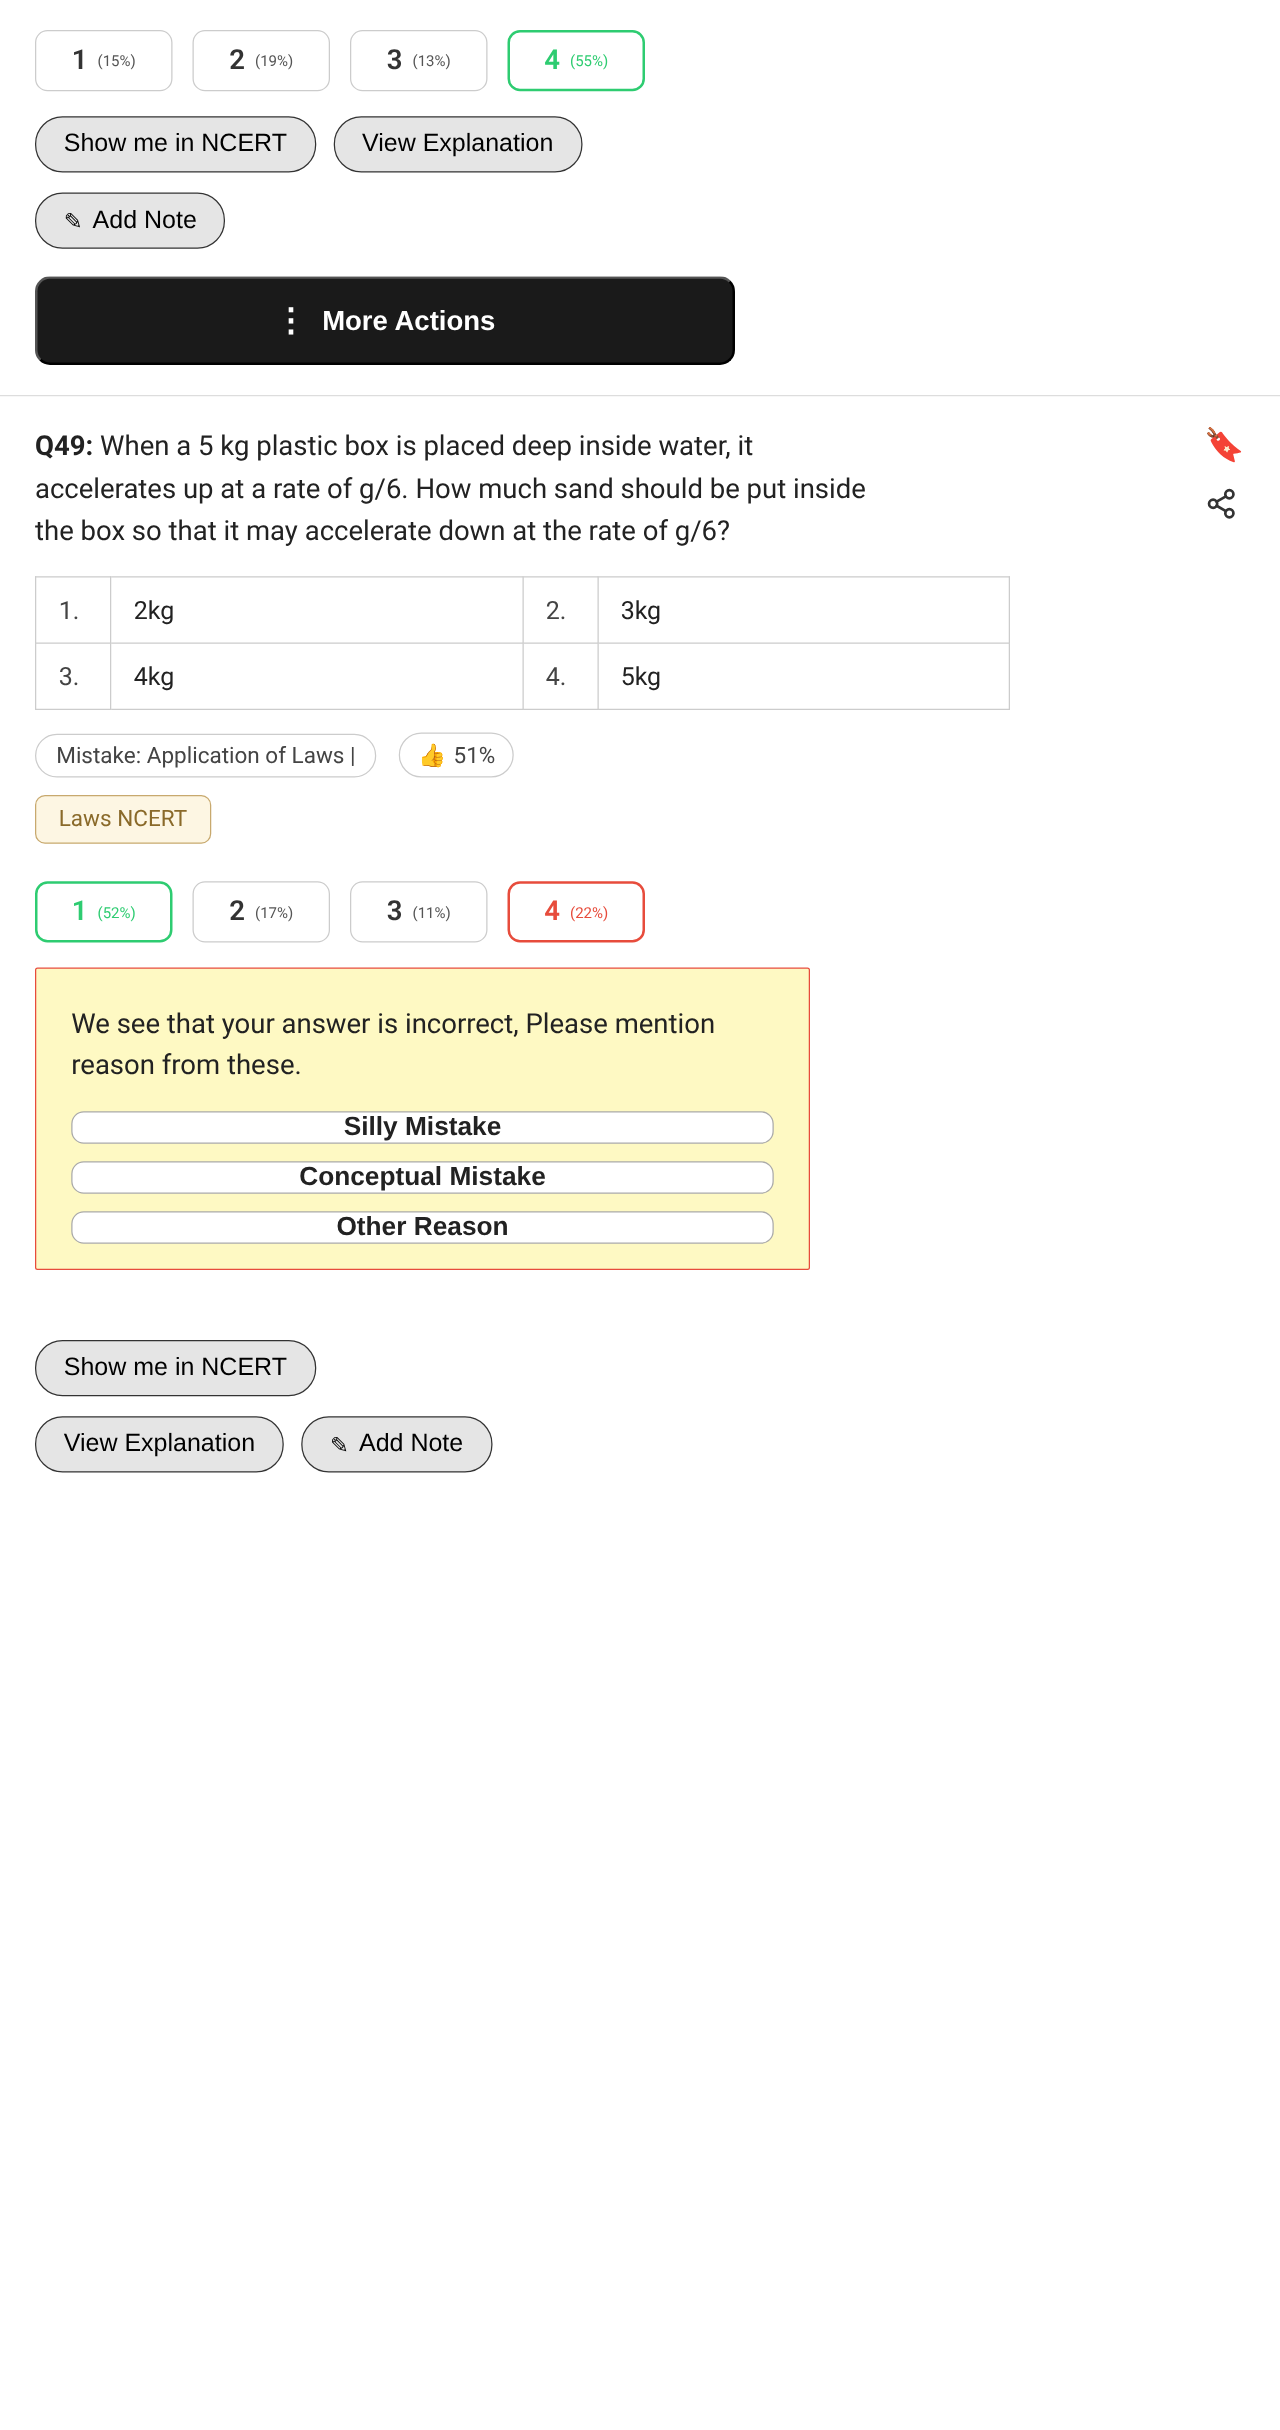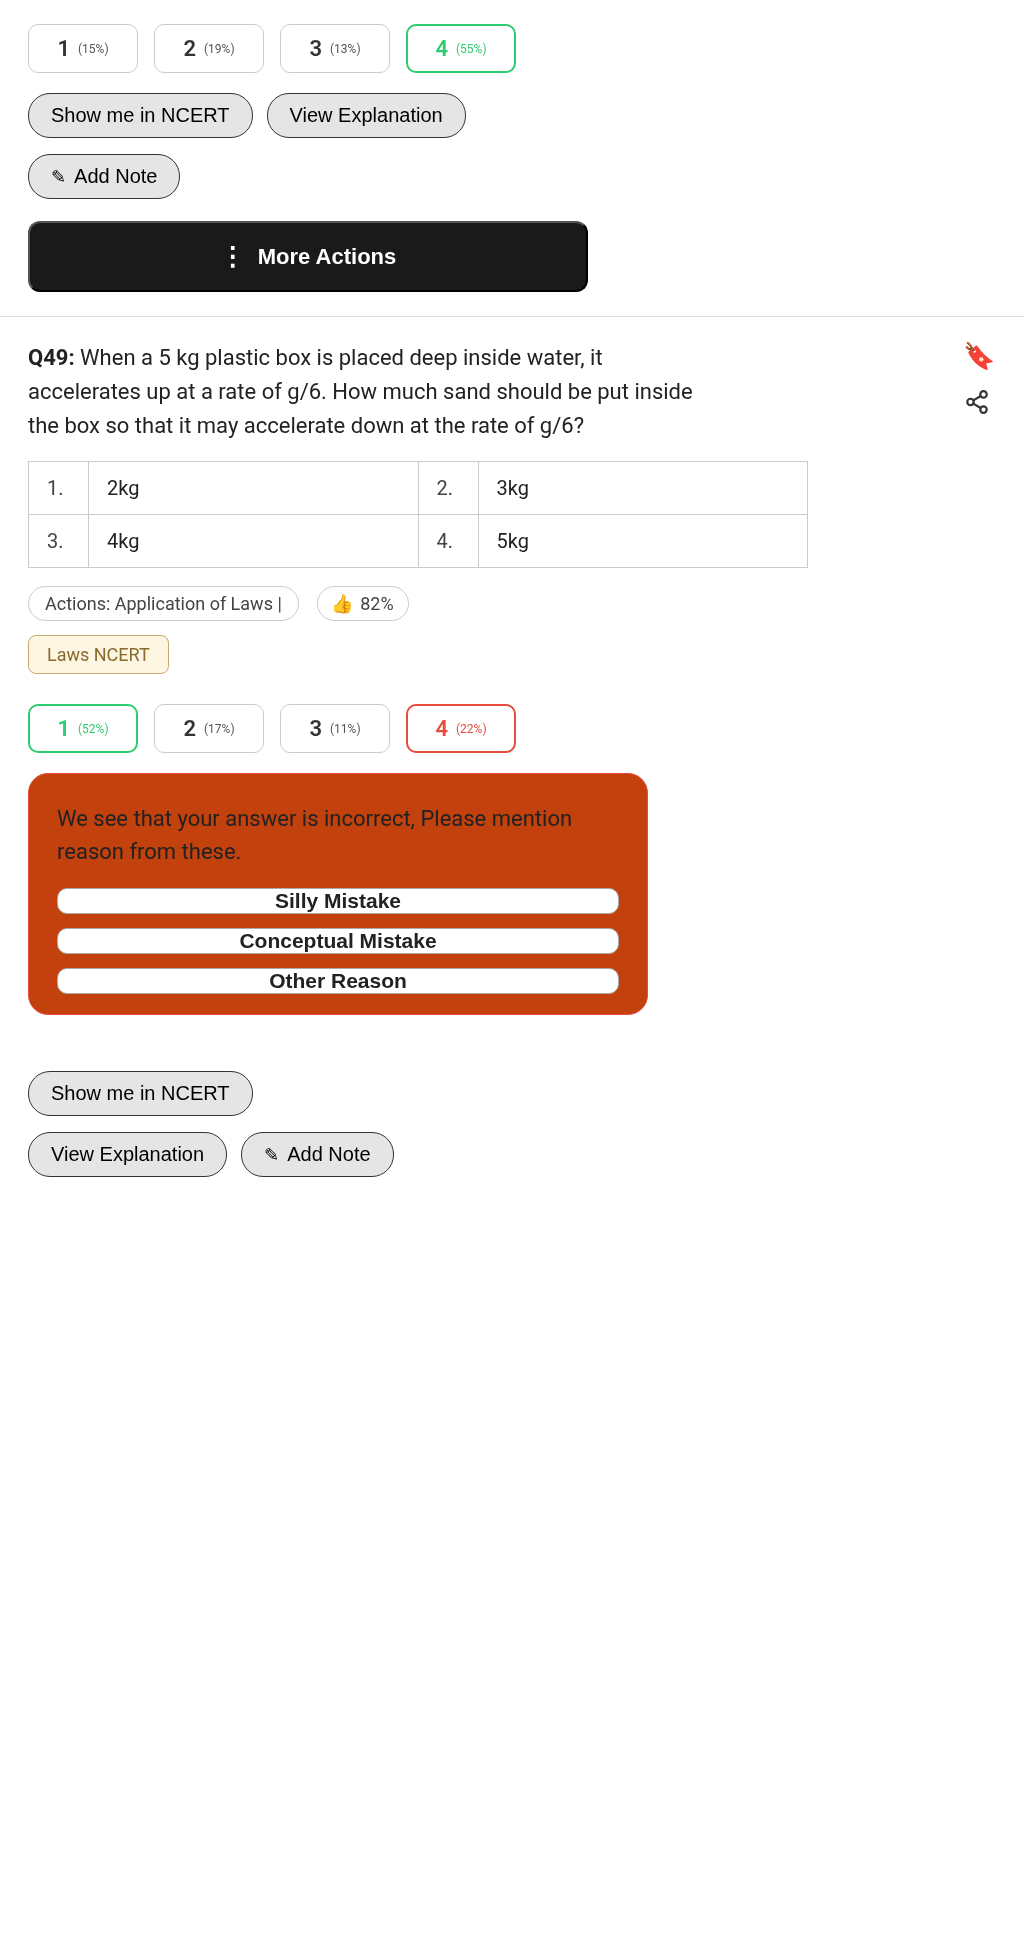--- a/index.html
+++ b/index.html
@@ -192,22 +192,22 @@
     }
 
     
     .answer-section-q49 {
       padding: 0 28px 20px 28px;
     }
 
     
     .incorrect-box {
       border: 1.5px solid #e74c3c;
-      border-radius: 20px;
-      background: #c2410c;
+      border-radius: 2px;
+      background: #fef9c3;
       padding: 28px 28px 20px 28px;
       margin: 20px 0;
       max-width: 620px;
     }
     .incorrect-title {
       font-size: 22px;
       color: #222;
       margin-bottom: 20px;
       line-height: 1.5;
     }
@@ -322,26 +322,26 @@
       <td>4kg</td>
       <td>4.</td>
       <td>5kg</td>
     </tr>
   </tbody>
     </table>
 
   
   <div class="meta-row">
     <div class="subtopic-badge">
-      <span>Actions:</span>
+      <span>Mistake:</span>
       <span>Application of Laws |</span>
     </div>
     <div class="like-badge">
       <span>👍</span>
-      <span>82%</span>
+      <span>51%</span>
     </div>
   </div>
 
   
   <div class="ncert-badge">Laws NCERT</div>
 
 </div>
 
 <div class="answer-section-q49">
 

